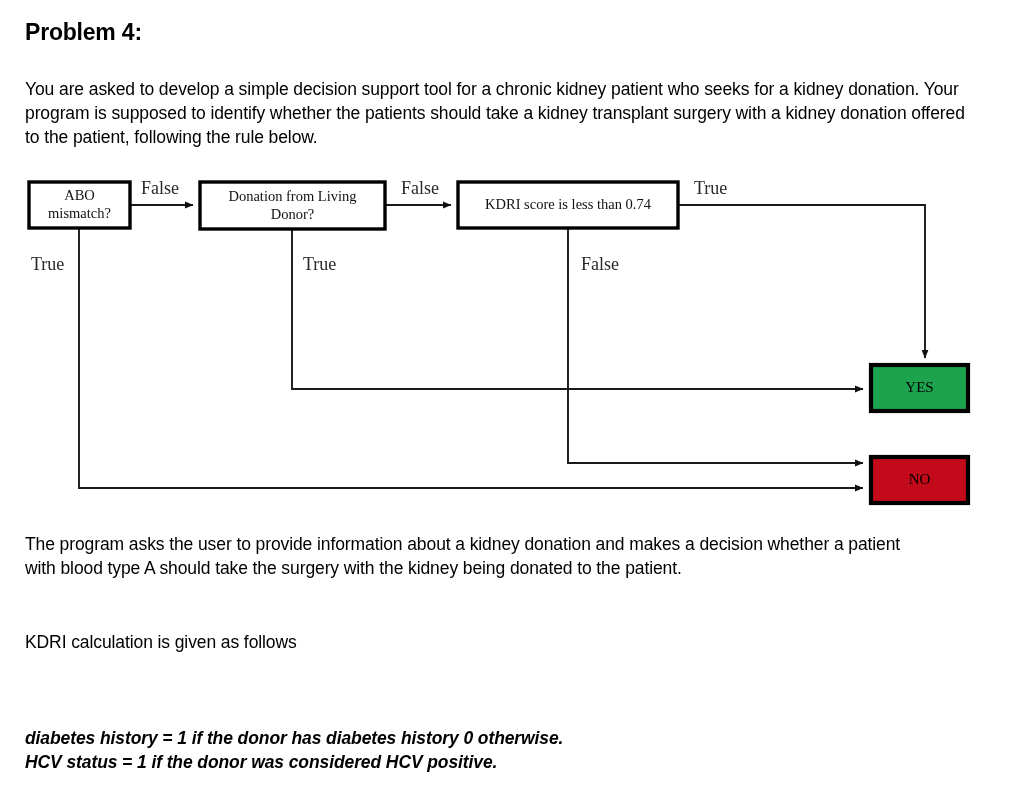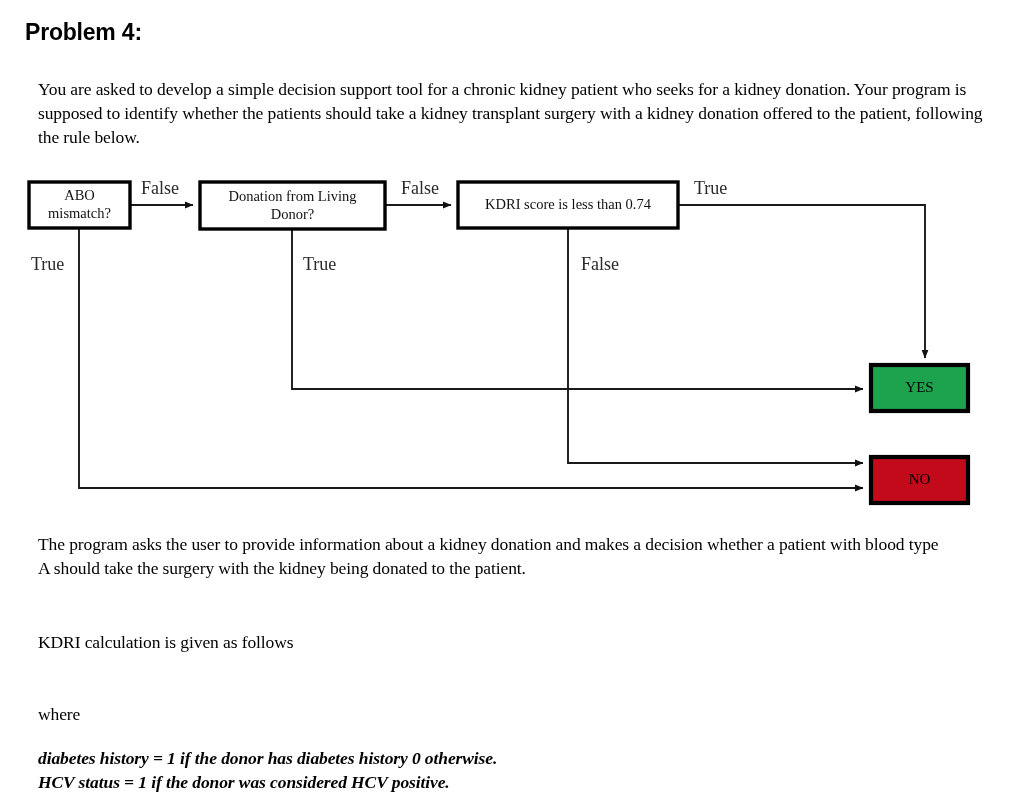--- a/index.html
+++ b/index.html
@@ -26,42 +26,40 @@
     position: absolute;
     left: 25px;
     top: 18px;
     font-size: 23px;
     font-weight: bold;
     letter-spacing: -0.2px;
     line-height: 28px;
   }
   .para {
     position: absolute;
-    left: 38px;
+    left: 25px;
     font-size: 17.5px;
     line-height: 24px;
     letter-spacing: -0.1px;
-    font-family: Liberation Serif, serif;
   }
   .para-intro { top: 77px; width: 945px; }
   .para-mid   { top: 532px; width: 910px; }
   .para-kdri-head { top: 630px; width: 960px; }
   .para-kdri-formula {
     top: 653px;
     width: 960px;
     font-style: italic;
     font-weight: bold;
   }
   .para-where { top: 702px; width: 960px; }
   .para-defs {
     top: 726px;
     width: 960px;
     font-style: italic;
     font-weight: bold;
-    margin-top: 20px;
   }
   .para-defs .defline { display: block; }
 
   .flowchart {
     position: absolute;
     left: 0;
     top: 168px;
     width: 1024px;
     height: 350px;
   }
@@ -172,20 +170,19 @@
         <text class="node-label-terminal" x="919.5" y="313">NO</text>
       </g>
     </svg>
   </div>
 
   <div class="para para-kdri-head">KDRI calculation is given as follows</div>
 
   <div class="para para-mid">The program asks the user to provide information about a kidney donation and makes a decision whether a patient with blood type A should take the surgery with the kidney being donated to the patient.</div>
 
 
-  <div class="para para-where">where</div>
 
   <div class="para para-defs">
     <span class="defline">diabetes history = 1 if the donor has diabetes history 0 otherwise.</span>
     <span class="defline">HCV status = 1 if the donor was considered HCV positive.</span>
   </div>
 
 </div>
 
 </body></html>

